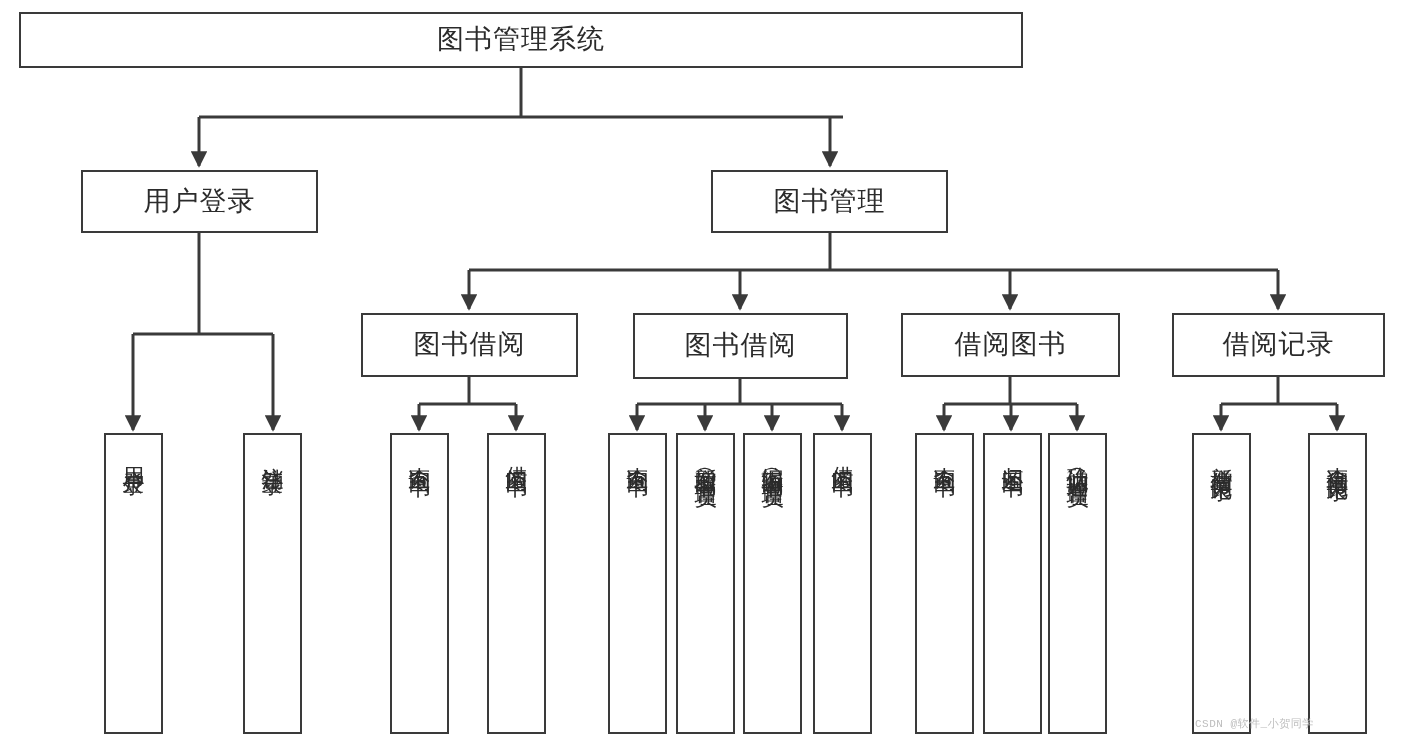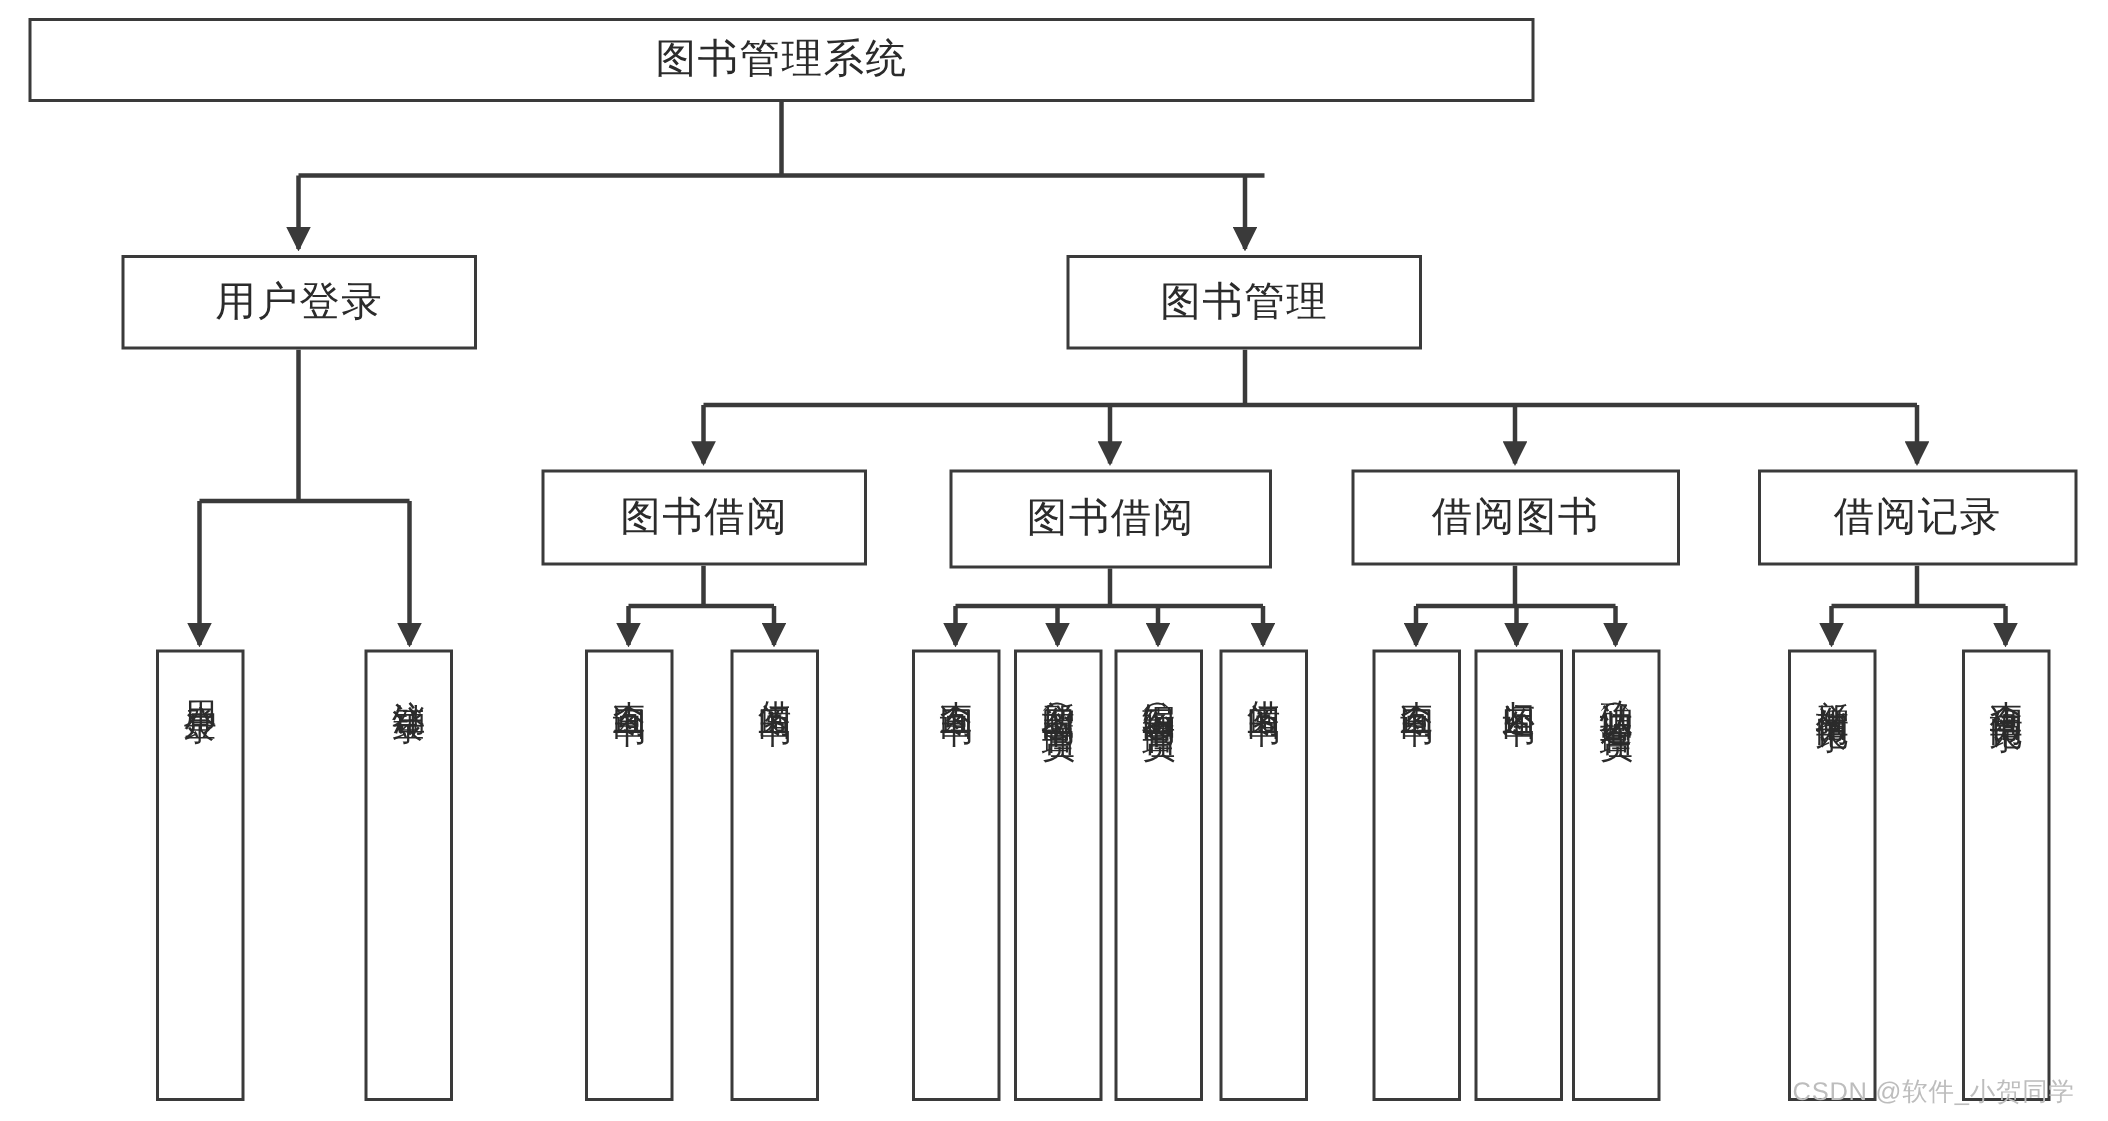--- a/index.html
+++ b/index.html
@@ -52,26 +52,26 @@
     text-orientation: upright;
     font-size: 22px;
     letter-spacing: 3px;
     line-height: 1.0;
     white-space: normal;
   }
   .watermark {
     position: absolute;
     left: 1195px;
     top: 716px;
-    font-size: 17px;
+    font-size: 11px;
     color: #bdbdbd;
     letter-spacing: 0.5px;
     white-space: nowrap;
     z-index: 5;
-    font-family: Liberation Sans, sans-serif;
+    font-family: Liberation Mono, monospace;
   }
 </style>
 </head>
 <body>
 
 <div id="canvas">
 
   <svg id="edges" viewBox="0 0 1405 747" xmlns="http://www.w3.org/2000/svg">
     <defs>
       <marker id="arrow" viewBox="0 0 10 10" refX="9" refY="5" markerWidth="5.5" markerHeight="5.5" orient="auto-start-reverse">

